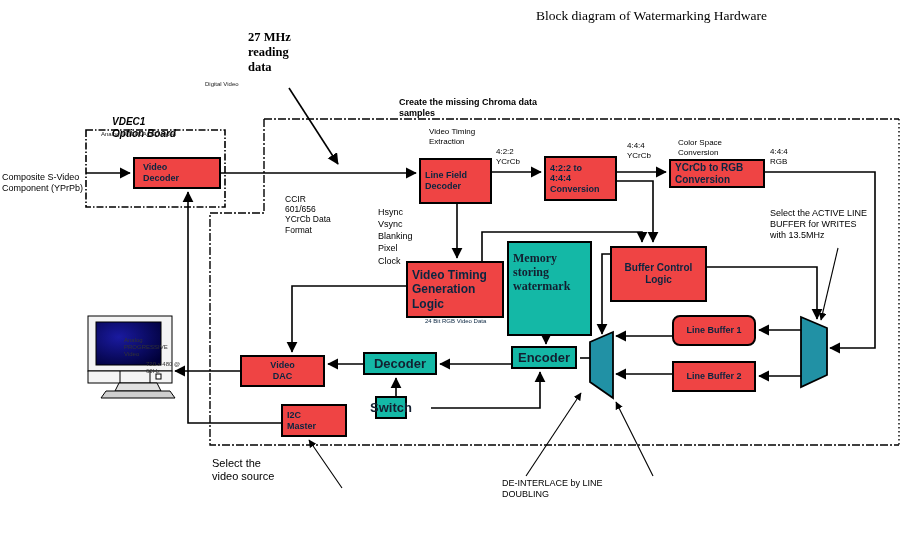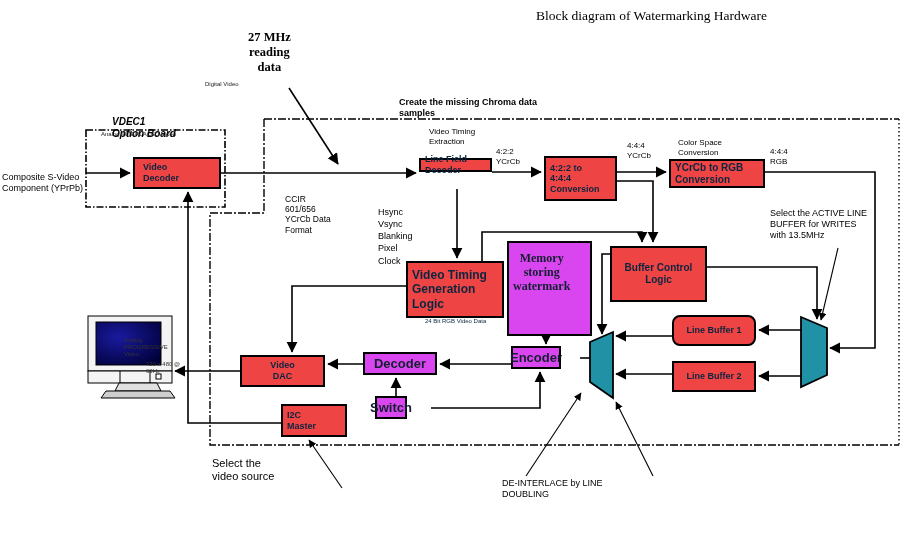--- a/index.html
+++ b/index.html
@@ -6,26 +6,26 @@
   #stage{
     position:relative;width:908px;height:547px;background:#ffffff;overflow:hidden;
     font-family:"Liberation Sans",sans-serif;color:#000;
   }
   #wires{position:absolute;left:0;top:0;width:908px;height:547px;}
   .box{
     position:absolute;box-sizing:border-box;border:2px solid #000;
     background:#ef4444;color:#0A2540;font-weight:bold;font-size:9px;line-height:1.18;
     white-space:pre-line;display:flex;align-items:center;padding:2px 4px;
   }
-  .box.orange{background:#d946ef;color:#131F30;}
+  .box.orange{background:#14b8a6;color:#131F30;}
   .box.center{justify-content:center;text-align:center;}
   .lbl{position:absolute;white-space:pre-line;line-height:1.2;}
   .tiny{font-size:6px;line-height:1.15;color:#222;}
   .small{font-size:9px;}
-  .serifb{font-family:"Liberation Serif",serif;font-weight:bold;text-align:center;}
+  .serifb{font-family:"Liberation Serif",serif;font-weight:bold;}
   .serif{font-family:"Liberation Serif",serif;}
 </style>
 </head>
 <body>
 
 <div id="stage">
 
   <svg id="wires" viewBox="0 0 908 547" xmlns="http://www.w3.org/2000/svg">
     <defs>
       <marker id="ah" markerWidth="8" markerHeight="8" refX="6.5" refY="3.5" orient="auto">
@@ -91,38 +91,38 @@
       <rect x="156" y="374" width="5" height="5" fill="#fff"></rect>
       <polygon points="119,383 157,383 161,391 115,391" fill="#e0e0e0"></polygon>
       <polygon points="106,391 170,391 175,398 101,398" fill="#cfcfcf"></polygon>
     </g>
   </svg>
 
   <div class="lbl serif" style="left:536px;top:8px;font-size:13.5px;">Block diagram of Watermarking Hardware</div>
 
   <div class="box" style="left:133px;top:157px;width:88px;height:32px;padding-left:8px;">Video
 Decoder</div>
-  <div class="box" style="left:419px;top:158px;width:73px;height:14px;">Line Field
+  <div class="box" style="left:419px;top:158px;width:73px;height:46px;">Line Field
 Decoder</div>
   <div class="box" style="left:544px;top:156px;width:73px;height:45px;">4:2:2 to
 4:4:4
 Conversion</div>
   <div class="box" style="left:669px;top:159px;width:96px;height:29px;font-size:10px;">YCrCb to RGB
 Conversion</div>
   <div class="box" style="left:406px;top:261px;width:98px;height:57px;font-size:12px;">Video Timing
 Generation
 Logic</div>
   <div class="box orange serifb" style="left:507px;top:241px;width:85px;height:95px;font-size:12px;align-items:flex-start;padding-top:8px;">Memory
 storing
 watermark</div>
   <div class="box center" style="left:610px;top:246px;width:97px;height:56px;font-size:10px;">Buffer Control
 Logic</div>
   <div class="box center" style="left:672px;top:315px;width:84px;height:31px;border-radius:8px;">Line Buffer 1</div>
   <div class="box center" style="left:672px;top:361px;width:84px;height:31px;">Line Buffer 2</div>
-  <div class="box orange center" style="left:511px;top:346px;width:50px;height:23px;font-size:13px;">Encoder</div>
+  <div class="box orange center" style="left:511px;top:346px;width:66px;height:23px;font-size:13px;">Encoder</div>
   <div class="box orange center" style="left:363px;top:352px;width:74px;height:23px;font-size:13px;">Decoder</div>
   <div class="box orange center" style="left:375px;top:396px;width:32px;height:23px;font-size:13px;">Switch</div>
   <div class="box center" style="left:240px;top:355px;width:85px;height:32px;">Video
 DAC</div>
   <div class="box" style="left:281px;top:404px;width:66px;height:33px;">I2C
 Master</div>
 
   <div class="lbl serifb" style="left:248px;top:30px;font-size:12.5px;">27 MHz
 reading
 data</div>

